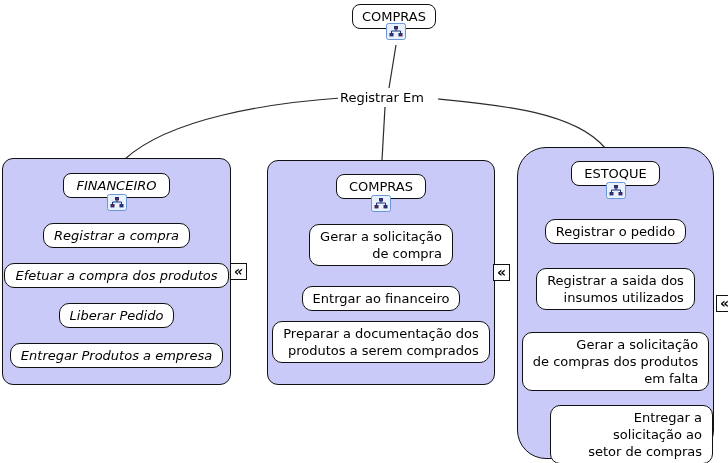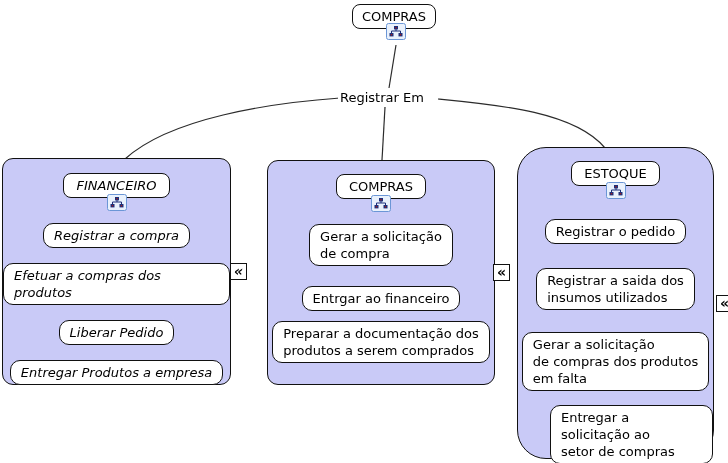--- a/index.html
+++ b/index.html
@@ -4,21 +4,21 @@
 <style>
   html,body{margin:0;padding:0;background:#ffffff;}
   #stage{
     position:relative;width:728px;height:463px;background:#ffffff;overflow:hidden;
     font-family:"DejaVu Sans","Liberation Sans",sans-serif;font-size:13px;color:#000;
   }
   #connectors{position:absolute;left:0;top:0;width:728px;height:463px;z-index:1;pointer-events:none;}
   #connectors path{fill:none;stroke:#2b2b2b;stroke-width:1.2;}
   .node{
     background:#ffffff;border:1px solid #111;border-radius:10px;
-    padding:3px 10px;text-align:left;line-height:17px;white-space:pre-line;
+    padding:3px 10px;text-align:right;line-height:17px;white-space:pre-line;
     box-sizing:border-box;
   }
   .root-node{position:absolute;left:352px;top:4px;z-index:2;padding:3px 9px;border-radius:8px;}
   .link-label{
     position:absolute;left:338px;top:90px;z-index:3;background:#ffffff;
     padding:0 2px;line-height:16px;
   }
   .group{
     position:absolute;background:#c9caf7;border:1px solid #111;border-radius:11px;
     z-index:2;display:flex;flex-direction:column;align-items:center;box-sizing:border-box;
@@ -101,21 +101,21 @@
         </g>
         <rect x="8" y="3" width="4" height="3.4" fill="#1b2f7a"></rect>
         <rect x="3.5" y="10" width="4" height="3.4" fill="#1b2f7a"></rect>
         <rect x="12.5" y="10" width="4" height="3.4" fill="#1b2f7a"></rect>
         <rect x="9.3" y="4" width="1.4" height="1.4" fill="#a11d1d"></rect>
         <rect x="4.8" y="11" width="1.4" height="1.4" fill="#a11d1d"></rect>
         <rect x="13.8" y="11" width="1.4" height="1.4" fill="#a11d1d"></rect>
       </svg>
     </span>
     <div class="node item-0">Registrar a compra</div>
-    <div class="node item-1">Efetuar a compras dos produtos</div>
+    <div class="node item-1">Efetuar a compra dos produtos</div>
     <div class="node item-2">Liberar Pedido</div>
     <div class="node item-3">Entregar Produtos a empresa</div>
     <div class="collapse">«</div>
   </div>
 
   <div class="group" id="g-compras">
     <div class="node group-title">COMPRAS</div>
     <span class="orgicon">
       <svg width="20" height="17" viewBox="0 0 20 17" xmlns="http://www.w3.org/2000/svg">
         <rect x="0.5" y="0.5" width="19" height="16" rx="2" fill="#e9f1fc" stroke="#6b96d6"></rect>

